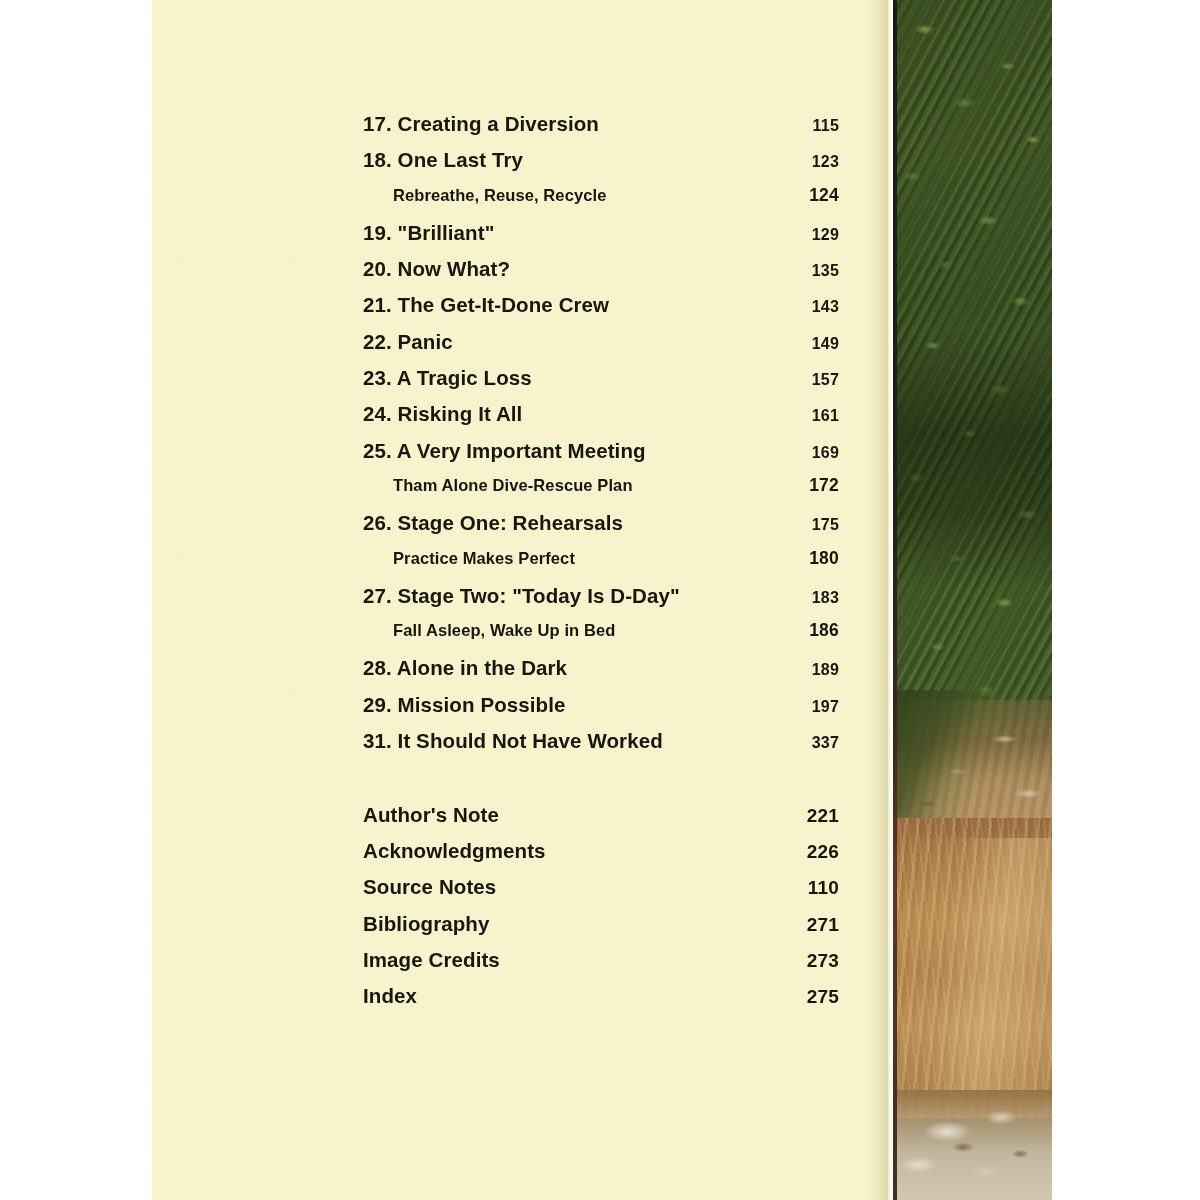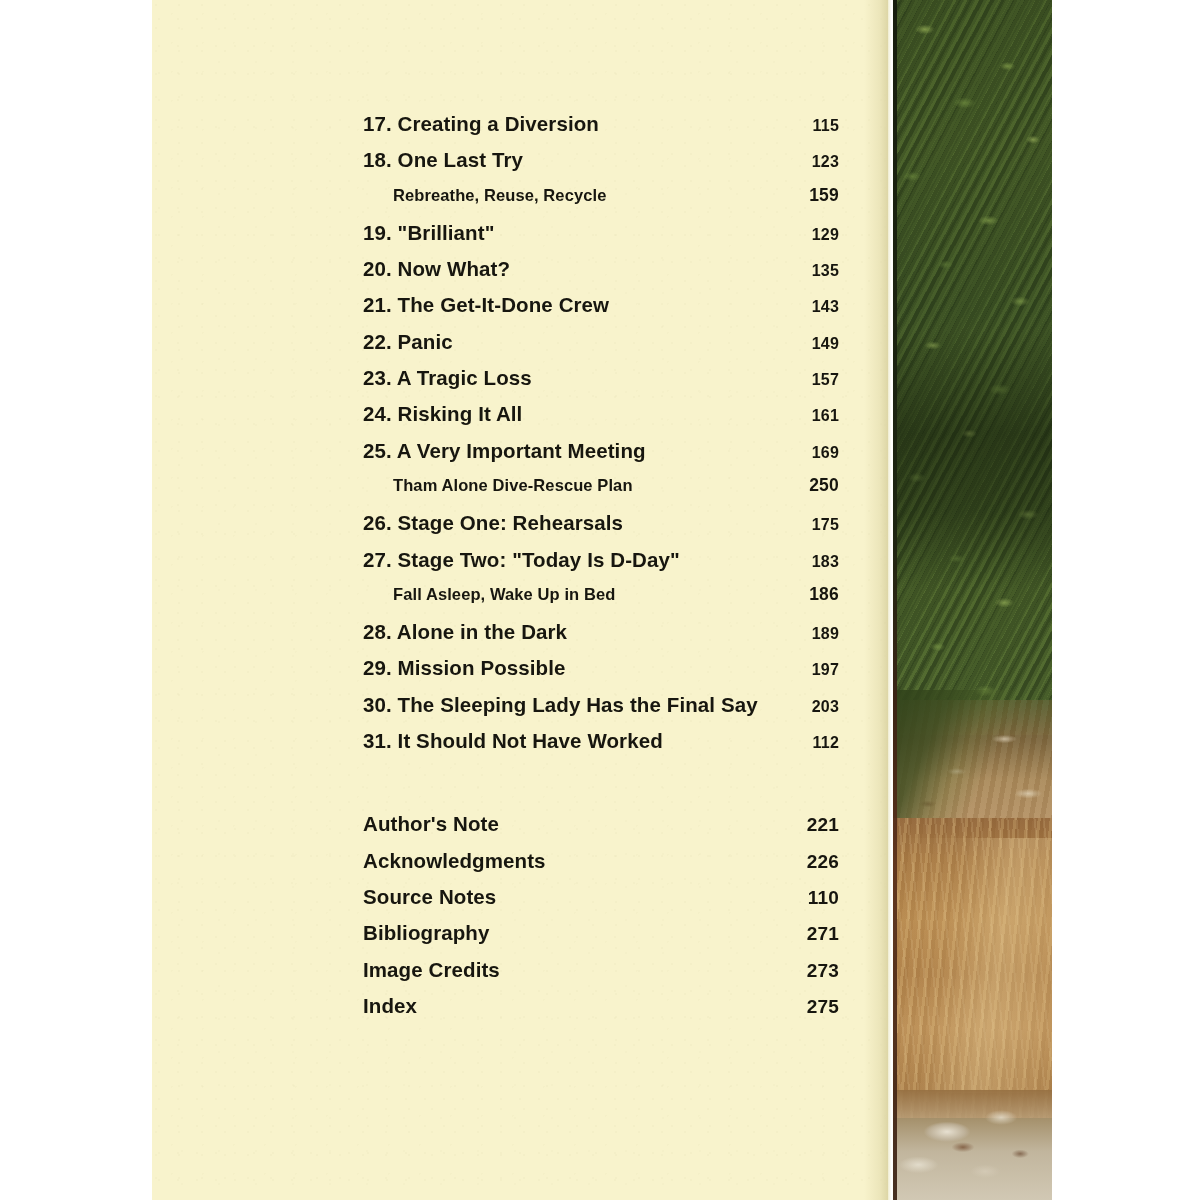--- a/index.html
+++ b/index.html
@@ -92,20 +92,21 @@
     padding-left: 0;
   }
 
   
   #backmatter { margin-top: 25px; }
   .toc-row.backmatter {
     height: 36.3px;
     font-size: 20.5px;
     font-weight: 700;
     letter-spacing: .1px;
+    align-items: flex-end;
   }
   .toc-row.backmatter .page-num { font-size: 19px; margin-top: 24px; }
 
   
   #photo-strip {
     position: absolute;
     left: 893px;
     top: 0;
     width: 159px;
     height: 1200px;
@@ -224,21 +225,21 @@
         <div class="toc-row chapter">
           <span class="label">17. Creating a Diversion</span>
           <span class="page-num">115</span>
         </div>
         <div class="toc-row chapter">
           <span class="label">18. One Last Try</span>
           <span class="page-num">123</span>
         </div>
         <div class="toc-row subentry">
           <span class="label">Rebreathe, Reuse, Recycle</span>
-          <span class="page-num">159</span>
+          <span class="page-num">124</span>
         </div>
         <div class="toc-row chapter">
           <span class="label">19. "Brilliant"</span>
           <span class="page-num">129</span>
         </div>
         <div class="toc-row chapter">
           <span class="label">20. Now What?</span>
           <span class="page-num">135</span>
         </div>
         <div class="toc-row chapter">
@@ -256,49 +257,49 @@
         <div class="toc-row chapter">
           <span class="label">24. Risking It All</span>
           <span class="page-num">161</span>
         </div>
         <div class="toc-row chapter">
           <span class="label">25. A Very Important Meeting</span>
           <span class="page-num">169</span>
         </div>
         <div class="toc-row subentry">
           <span class="label">Tham Alone Dive-Rescue Plan</span>
-          <span class="page-num">250</span>
+          <span class="page-num">172</span>
         </div>
         <div class="toc-row chapter">
           <span class="label">26. Stage One: Rehearsals</span>
           <span class="page-num">175</span>
+        </div>
+        <div class="toc-row subentry">
+          <span class="label">Practice Makes Perfect</span>
+          <span class="page-num">180</span>
         </div>
         <div class="toc-row chapter">
           <span class="label">27. Stage Two: "Today Is D-Day"</span>
           <span class="page-num">183</span>
         </div>
         <div class="toc-row subentry">
           <span class="label">Fall Asleep, Wake Up in Bed</span>
           <span class="page-num">186</span>
         </div>
         <div class="toc-row chapter">
           <span class="label">28. Alone in the Dark</span>
           <span class="page-num">189</span>
         </div>
         <div class="toc-row chapter">
           <span class="label">29. Mission Possible</span>
           <span class="page-num">197</span>
         </div>
         <div class="toc-row chapter">
-          <span class="label">30. The Sleeping Lady Has the Final Say</span>
-          <span class="page-num">203</span>
-        </div>
-        <div class="toc-row chapter">
           <span class="label">31. It Should Not Have Worked</span>
-          <span class="page-num">112</span>
+          <span class="page-num">337</span>
         </div>
       </div>
     <div id="backmatter">
         <div class="toc-row backmatter">
           <span class="label">Author's Note</span>
           <span class="page-num">221</span>
         </div>
         <div class="toc-row backmatter">
           <span class="label">Acknowledgments</span>
           <span class="page-num">226</span>

